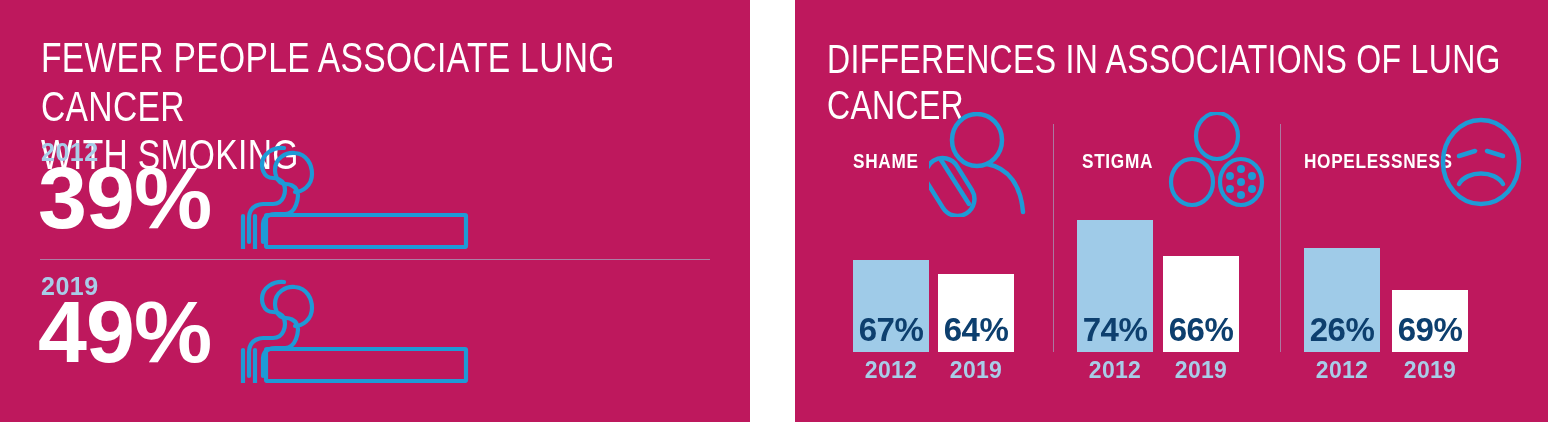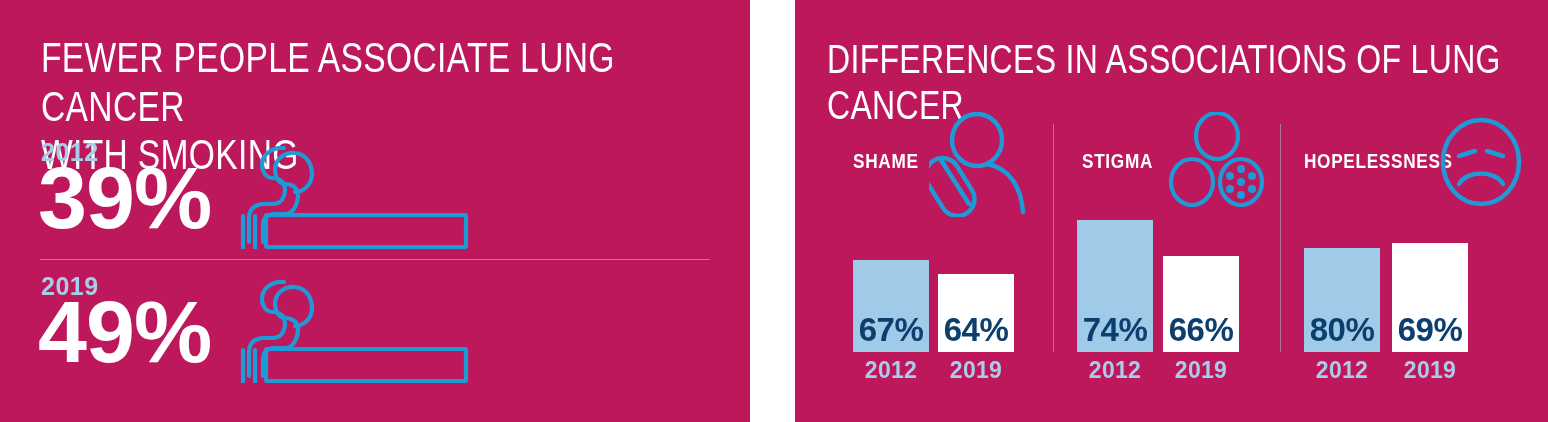--- a/index.html
+++ b/index.html
@@ -343,26 +343,26 @@
         <path d="M28 44 L44 39"></path>
         <path d="M72 44 L56 39"></path>
 
         <path d="M28 72 C36 58 64 58 72 72"></path>
       </svg>
     </div>
 
     <div class="bars">
       <div class="bar-col c0">
         <div class="bar y2012" style="height:104px">
-          <div class="bar-value">80%</div>
+          <div class="bar-value">26%</div>
           <div class="bar-year">2012</div>
         </div>
       </div>
       <div class="bar-col c1">
-        <div class="bar y2019" style="height:109px">
+        <div class="bar y2019" style="height:62px">
           <div class="bar-value">69%</div>
           <div class="bar-year">2019</div>
         </div>
       </div>
     </div>
   </div>
 
 </div>
 
 </body></html>

